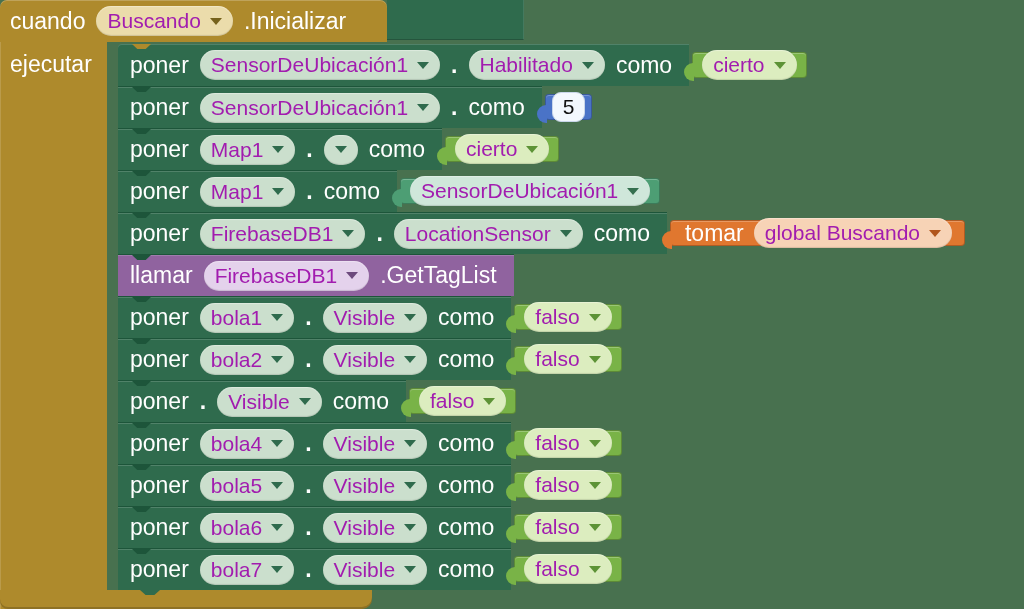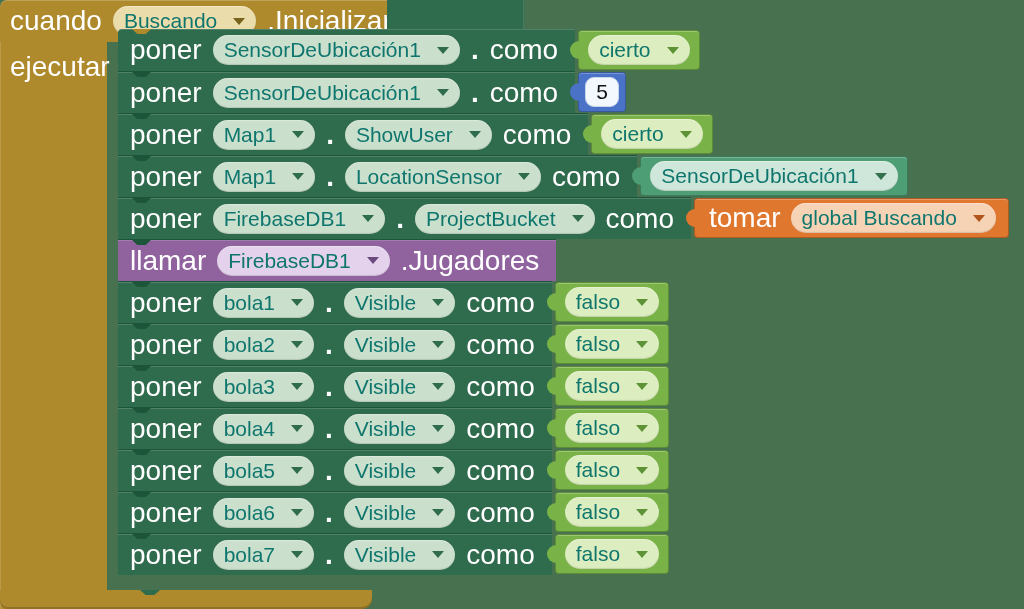--- a/index.html
+++ b/index.html
@@ -3,45 +3,45 @@
 <meta charset="utf-8">
 <style>
   html,body{margin:0;padding:0;}
   body{
     width:1024px;height:609px;overflow:hidden;
     background:#48714F;
     font-family:"Liberation Sans", sans-serif;
     position:relative;
   }
   .canvas{position:absolute;inset:0;}
-  .kw{color:#ffffff;font-size:28px;white-space:nowrap;}
+  .kw{color:#ffffff;font-size:23px;white-space:nowrap;}
   .pill{
-    display:inline-flex;align-items:center;gap:16px;
+    display:inline-flex;align-items:center;gap:9px;
     border-radius:15px;padding:0 11px;height:30px;line-height:30px;
-    font-size:21px;color:#0f766e;white-space:nowrap;
+    font-size:21px;color:#a21caf;white-space:nowrap;
     box-shadow:inset 0 1px 1px rgba(255,255,255,.35), inset 0 -1px 1px rgba(0,0,0,.12);
   }
   .tri{width:0;height:0;border-left:6px solid transparent;border-right:6px solid transparent;border-top:7px solid currentColor;display:inline-block;}
   
   .gold{background:#AE8A2C;}
   .header{
     position:absolute;left:0;top:0;height:42px;min-width:387px;box-sizing:border-box;
     display:flex;align-items:center;gap:11px;padding:0 20px 0 10px;
     border-radius:7px 7px 0 0;
     box-shadow:inset 0 1px 0 rgba(255,255,255,.22);
   }
   .arm{position:absolute;left:0;top:42px;width:107px;height:567px;box-shadow:inset 1px 0 0 rgba(255,255,255,.15);}
   .arm .kw{position:absolute;left:10px;top:9px;}
   .bottombar{position:absolute;left:0;top:590px;width:372px;height:19px;border-radius:0 0 10px 8px;box-shadow:inset 0 -2px 0 rgba(0,0,0,.18);}
   .gold-pill{background:#EBDCAB;}
   .gold-pill .tri{color:#76621C;}
   
   .partial{position:absolute;left:387px;top:0;width:137px;height:40px;background:#2F6B4D;box-shadow:inset 0 -1px 0 rgba(0,0,0,.2), inset -1px 0 0 rgba(255,255,255,.1);}
   
-  .stack{position:absolute;left:118px;top:29px;}
+  .stack{position:absolute;left:118px;top:44px;}
   .row{height:42px;display:flex;align-items:center;}
   .stmt{
     position:relative;height:42px;box-sizing:border-box;
     display:flex;align-items:center;gap:11px;padding:0 17px 0 12px;
     background:#2F6B4D;
     box-shadow:inset 0 1px 0 rgba(255,255,255,.16);
   }
   .row:first-child .stmt{border-radius:4px 0 0 0;}
   .row + .row .stmt{border-top:1px solid #1D553A;}
   .stmt::before{
@@ -50,21 +50,21 @@
   }
   .row:first-child .stmt::before{background:#AE8A2C;}
   .stmt.purple{background:#90639F;}
   .mint-pill{background:#CBDFCD;}
   .mint-pill .tri{color:#2F6B4D;}
   .purple-pill{background:#E4D2EC;}
   .purple-pill .tri{color:#6D4A7D;}
   .dot{font-weight:bold;}
   
   .value{
-    position:relative;height:40px;box-sizing:border-box;align-self:center;
+    position:relative;height:26px;box-sizing:border-box;align-self:center;
     display:flex;align-items:center;gap:9px;padding:0 9px;
     border-radius:4px;margin-left:3px;
     border:1px solid rgba(0,0,0,.22);
     box-shadow:inset 0 1px 0 rgba(255,255,255,.25);
   }
   .value::before{
     content:'';position:absolute;left:-9px;top:10px;width:10px;height:18px;
     border-radius:9px 0 0 9px;background:inherit;
   }
   .logic{background:#79B347;}
@@ -104,20 +104,24 @@
 
   <div class="stack" id="stack">
       <div class="row">
         <div class="stmt">
           <span class="kw">poner</span>
           <span class="pill mint-pill">
             <span>SensorDeUbicación1</span>
             <span class="tri"></span>
           </span>
           <span class="kw dot">.</span>
+          <span class="pill mint-pill">
+            <span>Habilitado</span>
+            <span class="tri"></span>
+          </span>
           <span class="kw">como</span>
         </div>
         <div class="value logic">
           <span class="pill logic-pill">
             <span>cierto</span>
             <span class="tri"></span>
           </span>
         </div>
       </div>
       <div class="row">
@@ -136,83 +140,78 @@
       </div>
       <div class="row">
         <div class="stmt">
           <span class="kw">poner</span>
           <span class="pill mint-pill">
             <span>Map1</span>
             <span class="tri"></span>
           </span>
           <span class="kw dot">.</span>
           <span class="pill mint-pill">
-            <span>ShowUser</span>
             <span class="tri"></span>
           </span>
           <span class="kw">como</span>
         </div>
         <div class="value logic">
           <span class="pill logic-pill">
             <span>cierto</span>
             <span class="tri"></span>
           </span>
         </div>
       </div>
       <div class="row">
         <div class="stmt">
           <span class="kw">poner</span>
           <span class="pill mint-pill">
             <span>Map1</span>
             <span class="tri"></span>
           </span>
           <span class="kw dot">.</span>
-          <span class="pill mint-pill">
-            <span>LocationSensor</span>
-            <span class="tri"></span>
-          </span>
           <span class="kw">como</span>
         </div>
         <div class="value component-val">
           <span class="pill teal-pill">
             <span>SensorDeUbicación1</span>
             <span class="tri"></span>
           </span>
         </div>
       </div>
       <div class="row">
         <div class="stmt">
           <span class="kw">poner</span>
           <span class="pill mint-pill">
             <span>FirebaseDB1</span>
             <span class="tri"></span>
           </span>
           <span class="kw dot">.</span>
           <span class="pill mint-pill">
-            <span>ProjectBucket</span>
+            <span>LocationSensor</span>
             <span class="tri"></span>
           </span>
           <span class="kw">como</span>
         </div>
         <div class="value variable">
           <span class="kw">tomar</span>
           <span class="pill orange-pill">
             <span>global Buscando</span>
             <span class="tri"></span>
           </span>
         </div>
       </div>
       <div class="row">
         <div class="stmt purple">
           <span class="kw">llamar</span>
           <span class="pill purple-pill">
             <span>FirebaseDB1</span>
             <span class="tri"></span>
           </span>
-          <span class="kw">.Jugadores</span>
+          <span class="kw">.GetTagList</span>
         </div>
       </div>
       <div class="row">
         <div class="stmt">
           <span class="kw">poner</span>
           <span class="pill mint-pill">
             <span>bola1</span>
             <span class="tri"></span>
           </span>
           <span class="kw dot">.</span>
@@ -246,24 +245,20 @@
         <div class="value logic">
           <span class="pill logic-pill">
             <span>falso</span>
             <span class="tri"></span>
           </span>
         </div>
       </div>
       <div class="row">
         <div class="stmt">
           <span class="kw">poner</span>
-          <span class="pill mint-pill">
-            <span>bola3</span>
-            <span class="tri"></span>
-          </span>
           <span class="kw dot">.</span>
           <span class="pill mint-pill">
             <span>Visible</span>
             <span class="tri"></span>
           </span>
           <span class="kw">como</span>
         </div>
         <div class="value logic">
           <span class="pill logic-pill">
             <span>falso</span>

